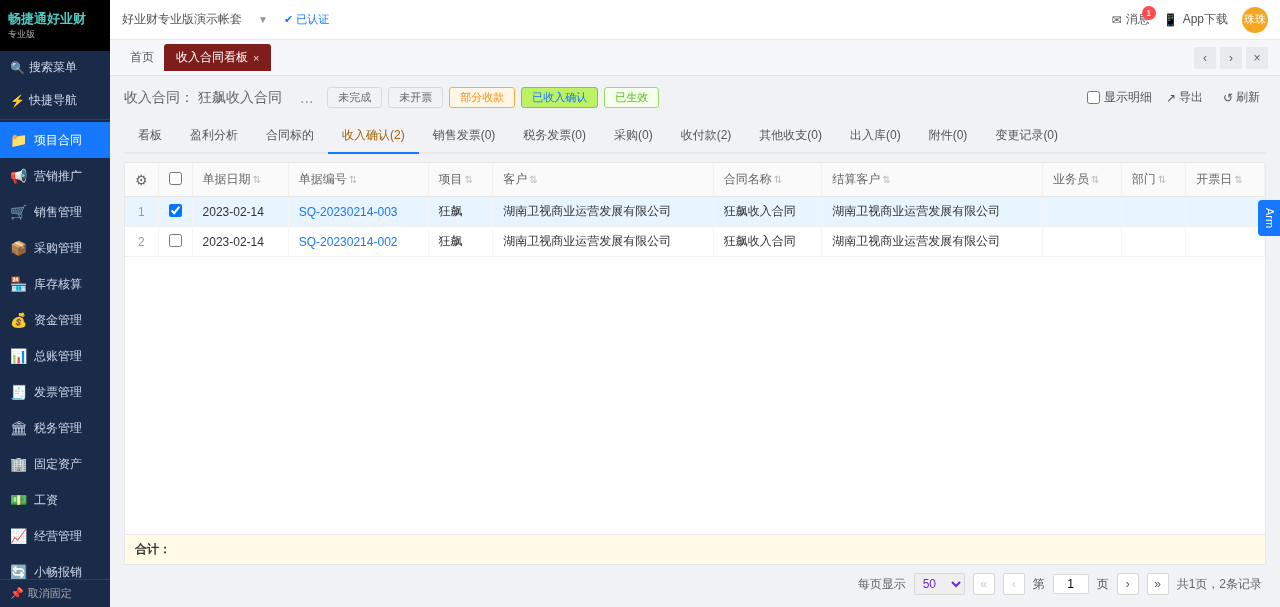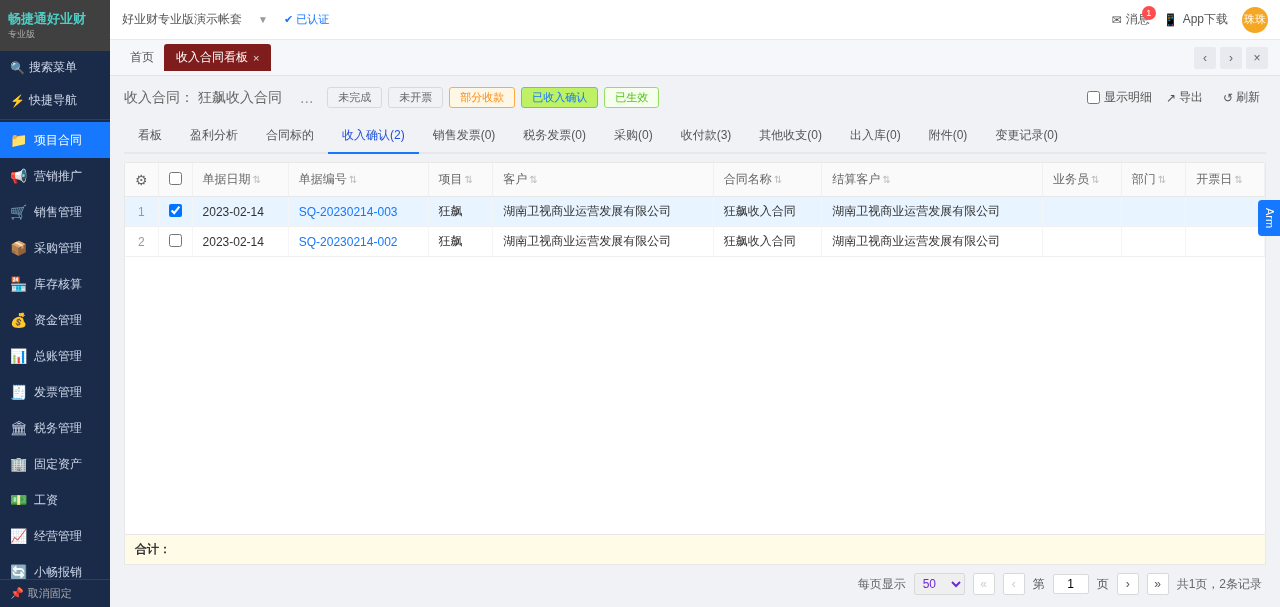--- a/index.html
+++ b/index.html
@@ -1,20 +1,20 @@
 <!DOCTYPE html>
 <html><head>
   <meta charset="utf-8">
   <style>
     * { margin: 0; padding: 0; box-sizing: border-box; }
     body { font-family: "Microsoft YaHei", sans-serif; font-size: 12px; color: #333; background: #f0f2f5; display: flex; height: 607px; overflow: hidden; }
 
     
     .sidebar { width: 110px; background: #1a2b4a; color: #cdd6e8; display: flex; flex-direction: column; height: 100%; flex-shrink: 0; }
-    .sidebar-logo { padding: 10px 8px; background: #404040; display: flex; align-items: flex-end; gap: 6px; }
+    .sidebar-logo { padding: 10px 8px; background: #000000; display: flex; align-items: flex-end; gap: 6px; }
     .sidebar-logo-text { color: #4ecdc4; font-size: 13px; font-weight: bold; }
     .sidebar-logo-sub { color: #aaa; font-size: 9px; }
     .sidebar-search { display: flex; align-items: center; gap: 4px; padding: 8px 10px; cursor: pointer; color: #cdd6e8; font-size: 12px; }
     .sidebar-quick { display: flex; align-items: center; gap: 4px; padding: 8px 10px; cursor: pointer; color: #cdd6e8; font-size: 12px; }
     .sidebar-divider { height: 1px; background: #2d4060; margin: 2px 0; }
     .sidebar-item { display: flex; align-items: center; gap: 6px; padding: 9px 10px; cursor: pointer; color: #cdd6e8; font-size: 12px; }
     .sidebar-item.active { background: #1677ff; color: #fff; }
     .sidebar-icon { width: 18px; height: 18px; display: flex; align-items: center; justify-content: center; font-size: 14px; flex-shrink: 0; }
     .sidebar-scroll { overflow-y: auto; flex: 1; }
     .sidebar-scroll::-webkit-scrollbar { width: 3px; }
@@ -57,21 +57,21 @@
     .status-tag.green { background: #f6ffed; border-color: #95de64; color: #52c41a; }
     .more-btn { font-size: 16px; color: #999; cursor: pointer; padding: 0 6px; }
     .header-actions { display: flex; align-items: center; gap: 8px; }
     .header-action-btn { display: flex; align-items: center; gap: 3px; font-size: 12px; color: #555; cursor: pointer; padding: 3px 6px; }
     .show-detail { display: flex; align-items: center; gap: 4px; font-size: 12px; color: #555; }
     .show-detail input[type=checkbox] { cursor: pointer; }
 
     
     .sub-tabs { display: flex; border-bottom: 2px solid #e8e8e8; margin-bottom: 8px; flex-shrink: 0; }
     .sub-tab { padding: 8px 14px; font-size: 12px; color: #555; cursor: pointer; border-bottom: 2px solid transparent; margin-bottom: -2px; }
-    .sub-tab.active { color: #1d4ed8; border-bottom-color: #1677ff; font-weight: 500; }
+    .sub-tab.active { color: #a16207; border-bottom-color: #1677ff; font-weight: 500; }
 
     
     .table-container { flex: 1; overflow: auto; background: #fff; border: 1px solid #e8e8e8; border-radius: 2px; }
     .table-container::-webkit-scrollbar { height: 8px; width: 8px; }
     .table-container::-webkit-scrollbar-thumb { background: #ccc; border-radius: 4px; }
     table { width: 100%; border-collapse: collapse; font-size: 12px; min-width: 900px; }
     thead tr { background: #fafafa; }
     th { padding: 8px 10px; text-align: left; border-bottom: 1px solid #e8e8e8; border-right: 1px solid #f0f0f0; color: #666; font-weight: normal; white-space: nowrap; position: sticky; top: 0; background: #fafafa; z-index: 1; }
     td { padding: 6px 10px; border-bottom: 1px solid #f0f0f0; border-right: 1px solid #f5f5f5; color: #333; white-space: nowrap; }
     tr.selected td { background: #e8f4ff; }
@@ -255,21 +255,21 @@
     </div>
 
     <div class="sub-tabs">
       <div class="sub-tab">看板</div>
       <div class="sub-tab">盈利分析</div>
       <div class="sub-tab">合同标的</div>
       <div class="sub-tab active">收入确认(2)</div>
       <div class="sub-tab">销售发票(0)</div>
       <div class="sub-tab">税务发票(0)</div>
       <div class="sub-tab">采购(0)</div>
-      <div class="sub-tab">收付款(3)</div>
+      <div class="sub-tab">收付款(2)</div>
       <div class="sub-tab">其他收支(0)</div>
       <div class="sub-tab">出入库(0)</div>
       <div class="sub-tab">附件(0)</div>
       <div class="sub-tab">变更记录(0)</div>
     </div>
 
     <div class="table-container">
       <table>
         <thead>
           <tr>

